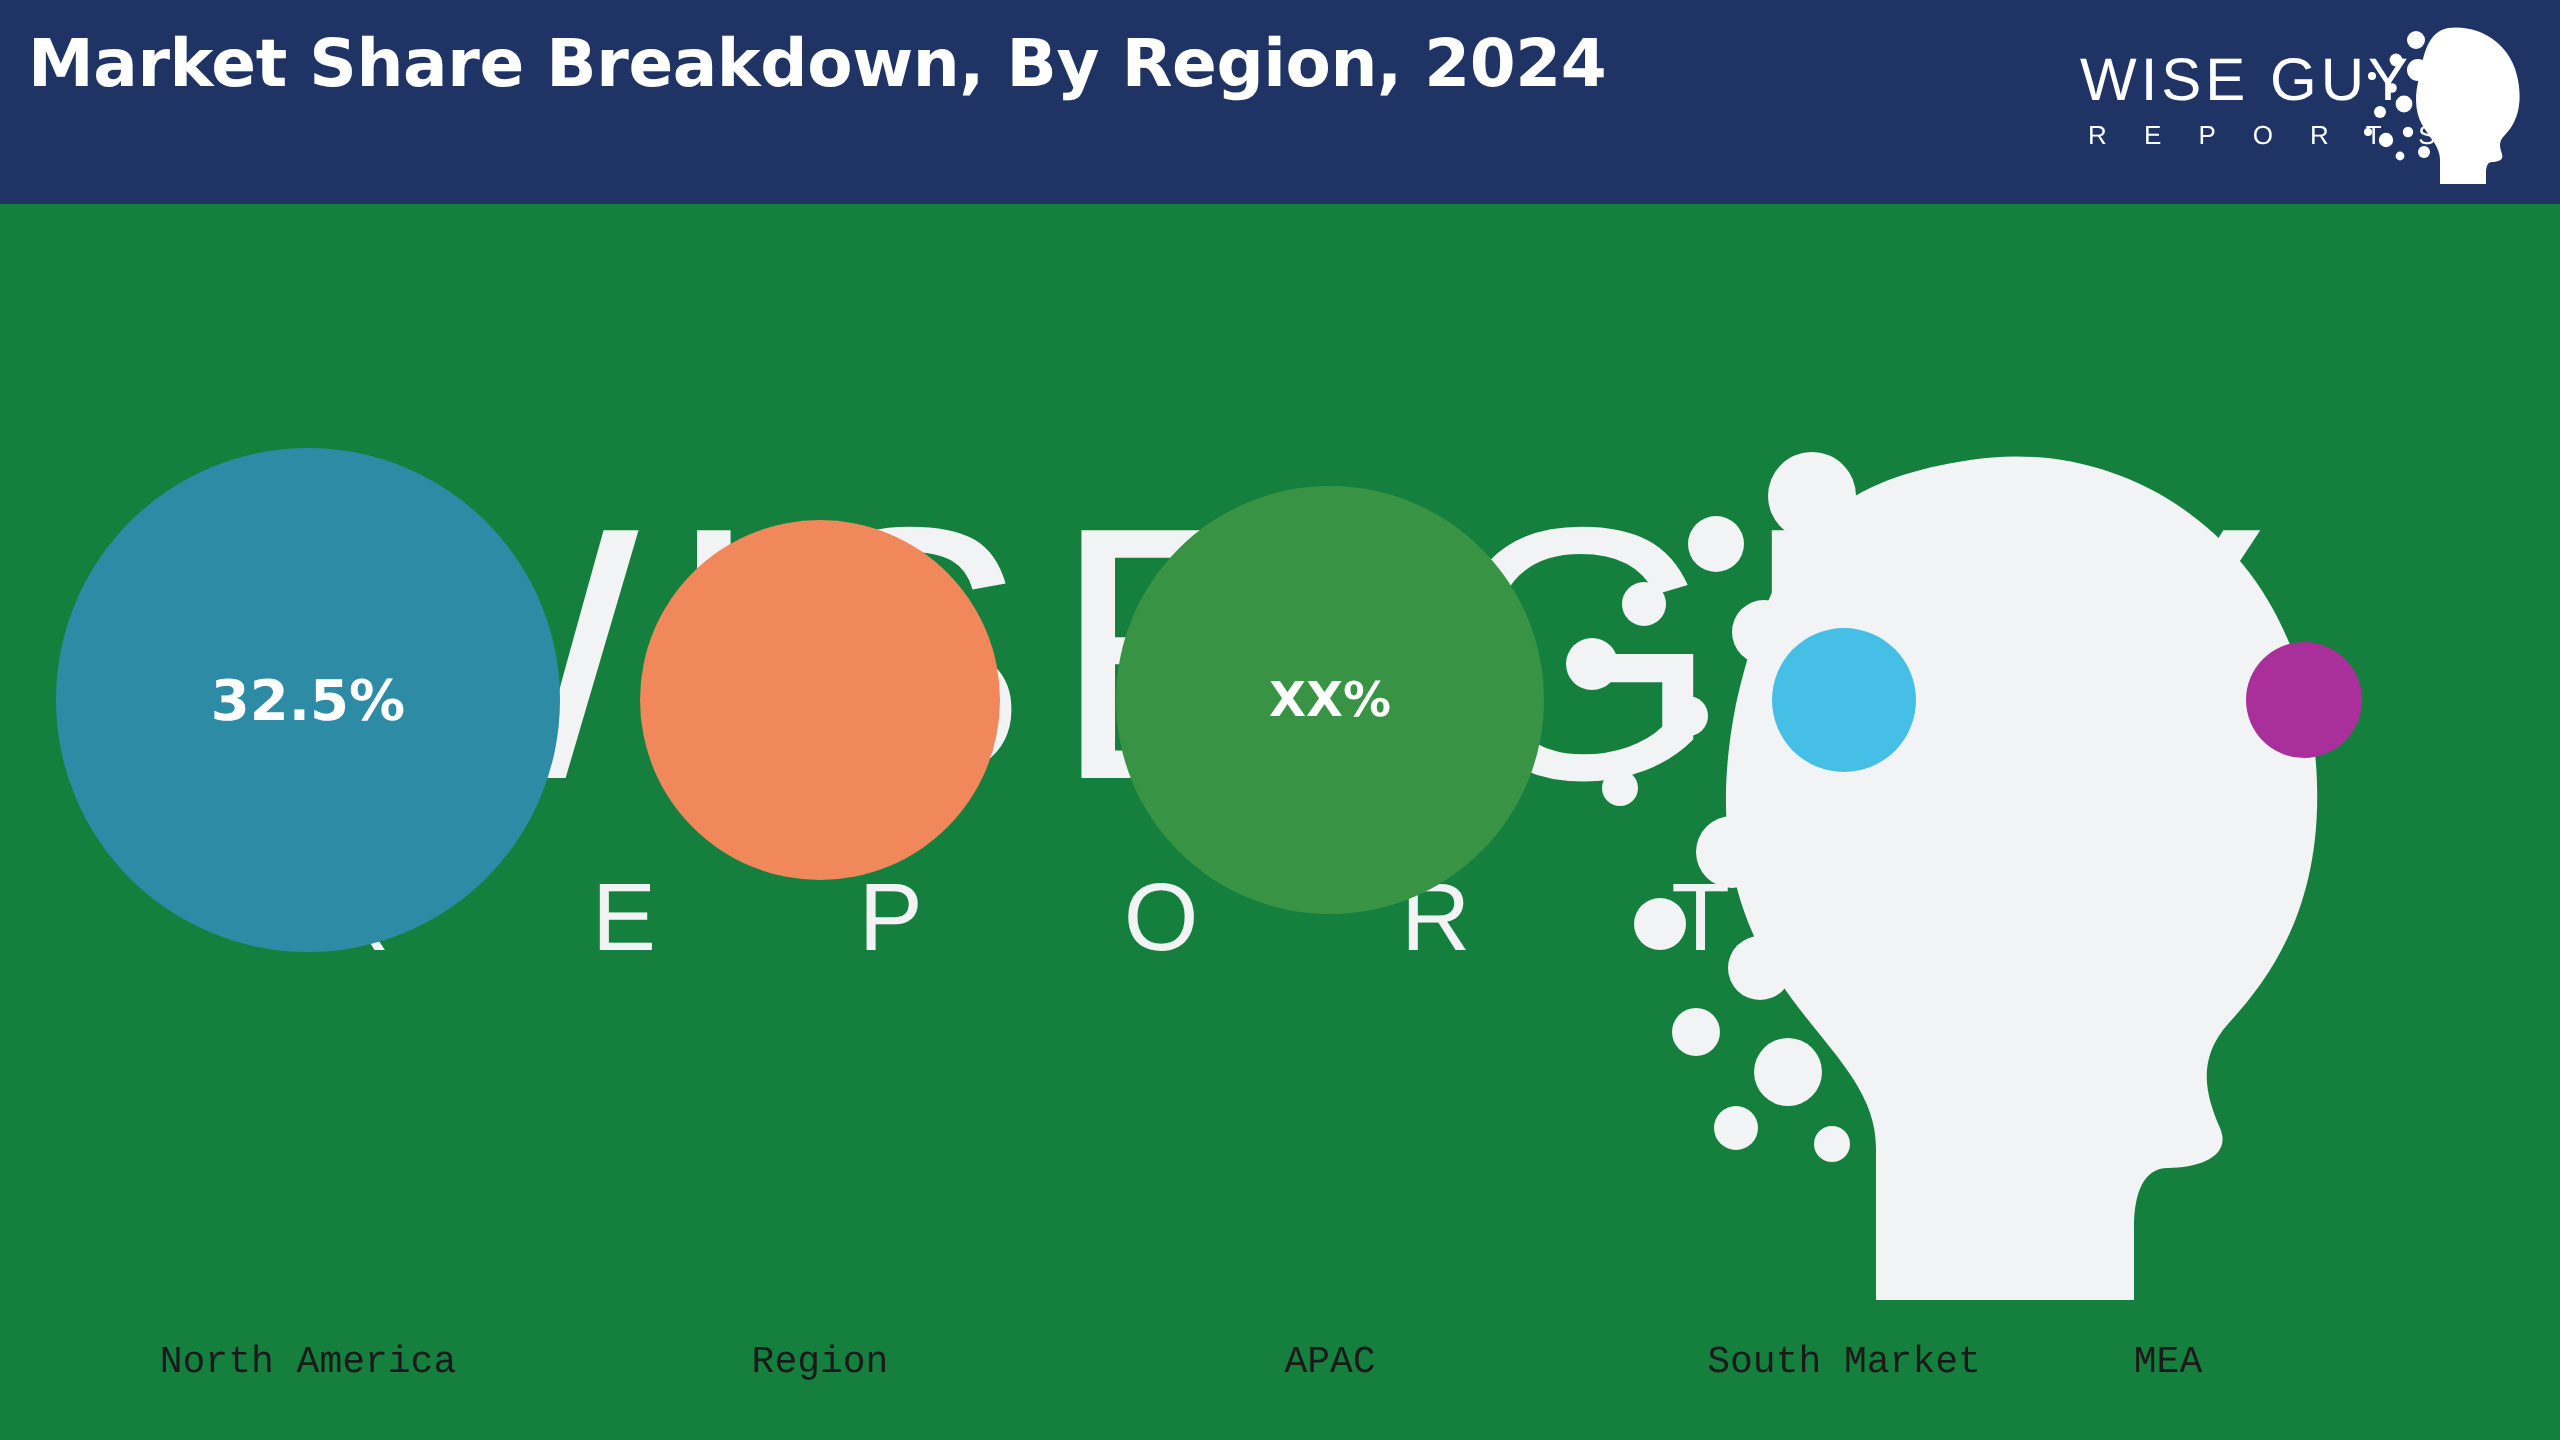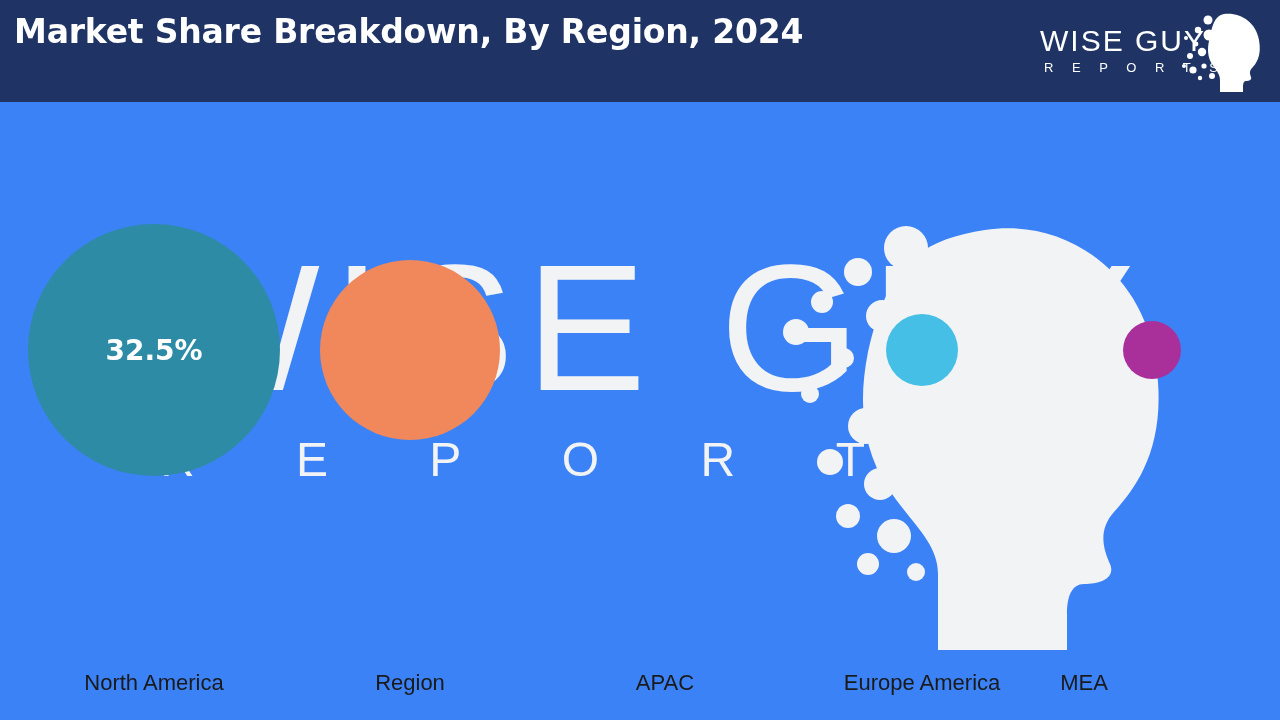--- a/index.html
+++ b/index.html
@@ -10,21 +10,21 @@
     width: 1280px;
     height: 720px;
     background: #ffffff;
     font-family: "Liberation Sans", sans-serif;
     overflow: hidden;
   }
   .page {
     position: relative;
     width: 1280px;
     height: 720px;
-    background: #3b82f6;
+    background: #15803d;
     overflow: hidden;
   }
 
   
   .header {
     position: absolute;
     left: 0;
     top: 0;
     width: 1280px;
     height: 102px;
@@ -138,23 +138,23 @@
     color: #ffffff;
     font-weight: bold;
     font-family: "DejaVu Sans", sans-serif;
     white-space: nowrap;
   }
 
   
   .cat-label {
     position: absolute;
     top: 670px;
-    font-size: 22px;
+    font-size: 19px;
     color: #1a1a1a;
-    font-family: Liberation Sans, sans-serif;
+    font-family: Liberation Mono, monospace;
     white-space: nowrap;
     transform: translateX(-50%);
   }
 </style>
 </head>
 <body>
 
 <div class="page">
 
   <div class="header">
@@ -217,29 +217,32 @@
   <div class="plot">
 
     <div class="bubble" style="left:28px; top:122px; width:252px; height:252px; background:#2e8ba5;">
       <span class="bubble-value" style="font-size:28px;">32.5%</span>
     </div>
 
     <div class="bubble" style="left:320px; top:158px; width:180px; height:180px; background:#f0885b;">
       <span class="bubble-value" style="font-size:24px;"></span>
     </div>
 
+    <div class="bubble" style="left:558px; top:141px; width:214px; height:214px; background:#389344;">
+      <span class="bubble-value" style="font-size:24px;">XX%</span>
+    </div>
 
     <div class="bubble" style="left:886px; top:212px; width:72px; height:72px; background:#45bfe5;">
       <span class="bubble-value" style="font-size:14px;"></span>
     </div>
 
     <div class="bubble" style="left:1123px; top:219px; width:58px; height:58px; background:#a9309b;">
       <span class="bubble-value" style="font-size:13px;"></span>
     </div>
   </div>
 
   <div class="cat-label" style="left:154px;">North America</div>
   <div class="cat-label" style="left:410px;">Region</div>
   <div class="cat-label" style="left:665px;">APAC</div>
-  <div class="cat-label" style="left:922px;">Europe America</div>
+  <div class="cat-label" style="left:922px;">South Market</div>
   <div class="cat-label" style="left:1084px;">MEA</div>
 
 </div>
 
 </body></html>

